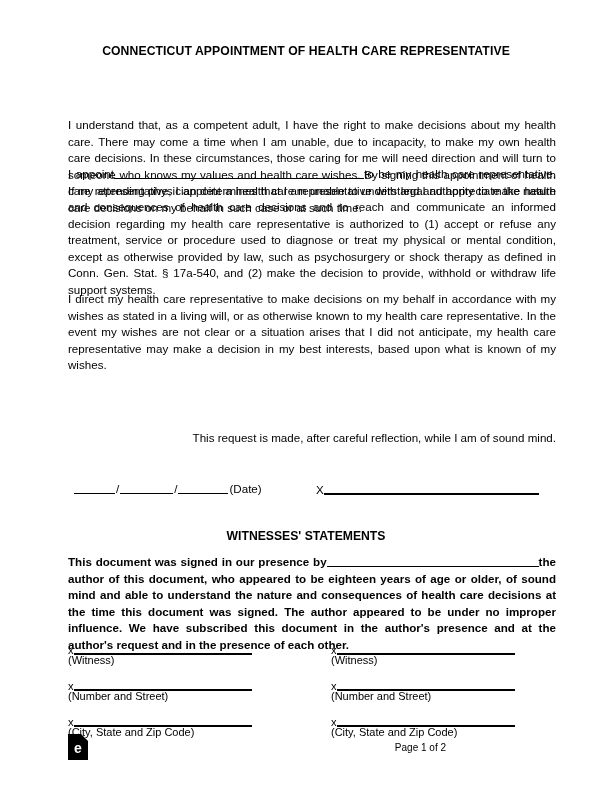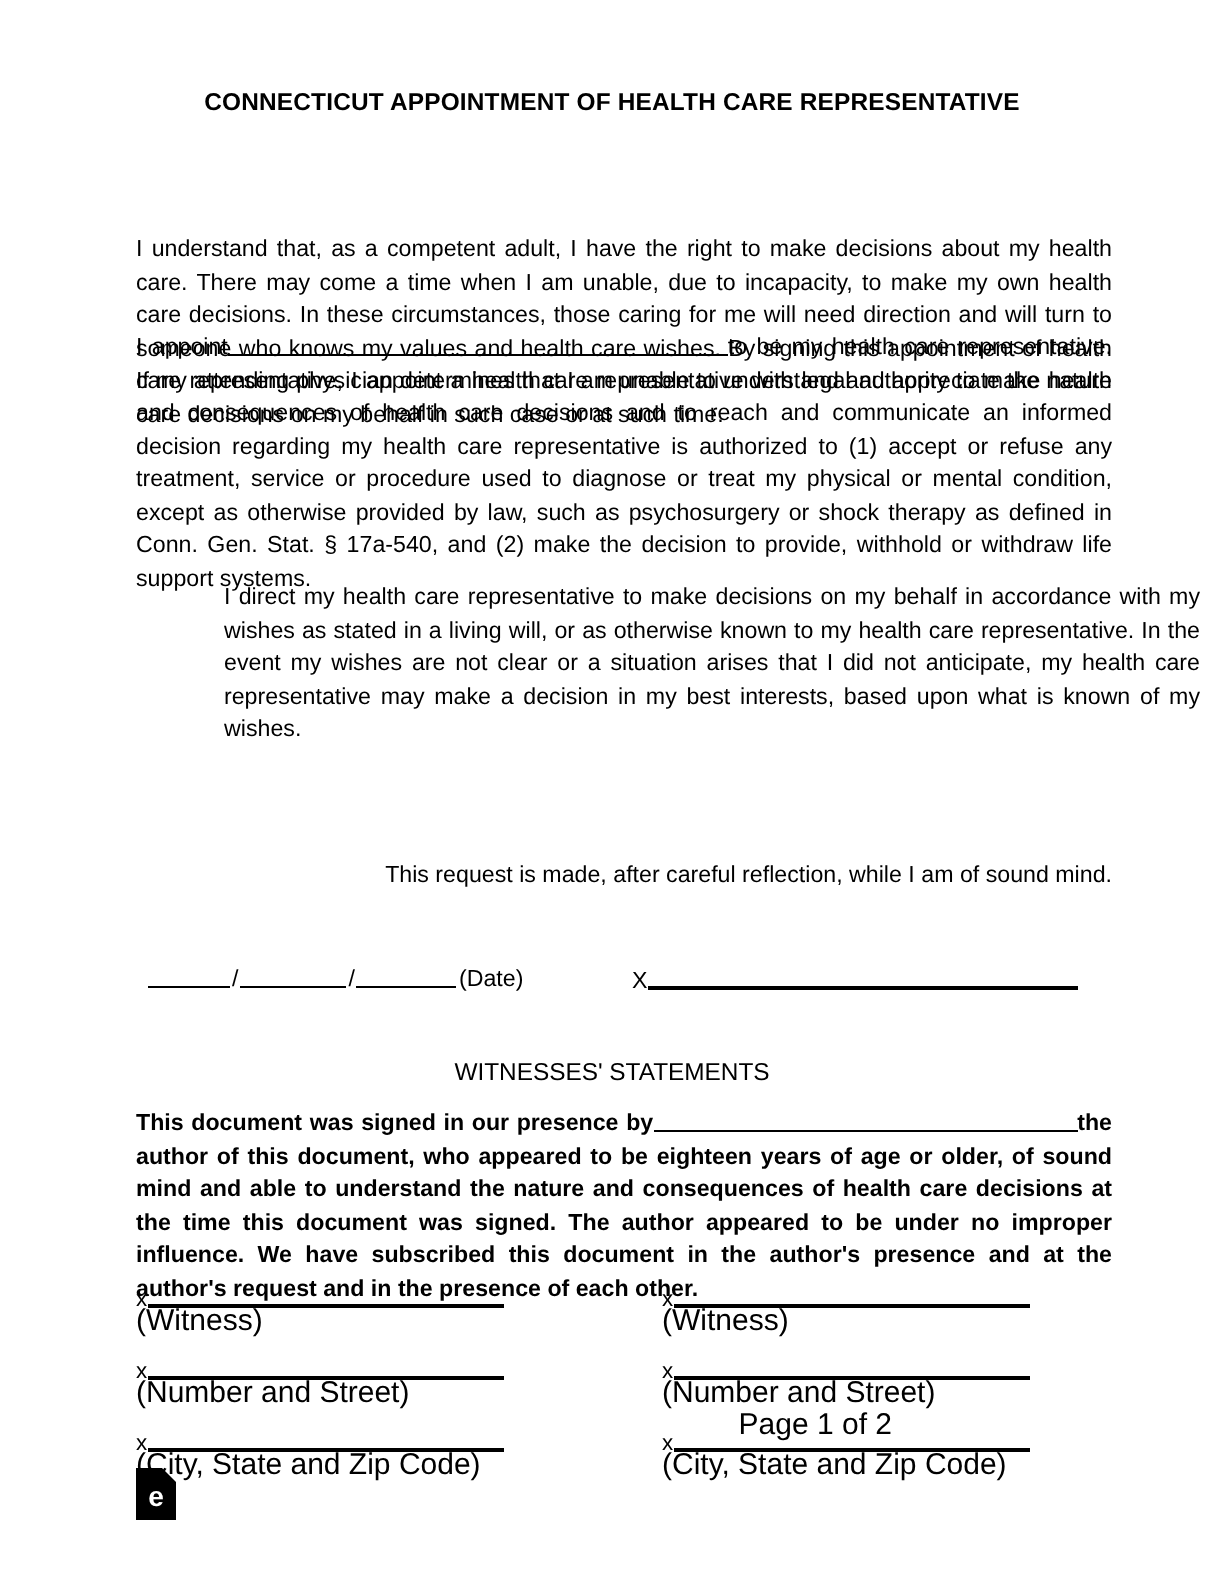--- a/index.html
+++ b/index.html
@@ -37,21 +37,21 @@
     position: absolute;
     left: 68px;
     width: 488px;
     font-size: 11.6px;
     line-height: 16.55px;
     text-align: justify;
     text-justify: inter-word;
   }
   .p1 { top: 77px; margin-top: 40px; }
   .p2 { top: 166px; }
-  .p3 { top: 291px; margin-left: 44px; }
+  .p3 { top: 291px; }
   .p4 { top: 375px; }
   .p5 { top: 430px; text-indent: 22px; text-align: right; }
 
   .bold { font-weight: normal; }
 
   
   .blank {
     display: inline-block;
     border-bottom: 1.6px solid #000;
     vertical-align: baseline;
@@ -107,21 +107,21 @@
     margin-bottom: -1px;
   }
 
   .witness-heading {
     position: absolute;
     left: 0;
     top: 529px;
     width: 612px;
     text-align: center;
     font-size: 12.2px;
-    font-weight: normal;
+    font-weight: bold;
   }
   .p6 { top: 554px; font-weight: bold; }
 
   
   .wit-area {
     position: absolute;
     left: 68px;
     top: 640px;
     width: 488px;
   }
@@ -143,37 +143,37 @@
   }
   .wit-rule {
     display: inline-block;
     width: 178px;
     border-bottom: 2px solid #000;
     height: 11px;
     vertical-align: baseline;
     margin-bottom: -1px;
   }
   .wit-caption {
-    font-size: 15px;
+    font-size: 11px;
     line-height: 13px;
     padding-bottom: 9px;
   }
 
   .footer-logo {
     position: absolute;
     left: 68px;
     top: 734px;
     width: 20px;
     height: 26px;
   }
   .page-number {
     position: absolute;
     right: 56px;
-    top: 704px;
-    font-size: 15px;
+    top: 742px;
+    font-size: 10px;
     text-align: left;
   }
 </style>
 </head>
 <body>
 
 <div class="page">
 
   <div class="doc-title">CONNECTICUT APPOINTMENT OF HEALTH CARE REPRESENTATIVE</div>
 

